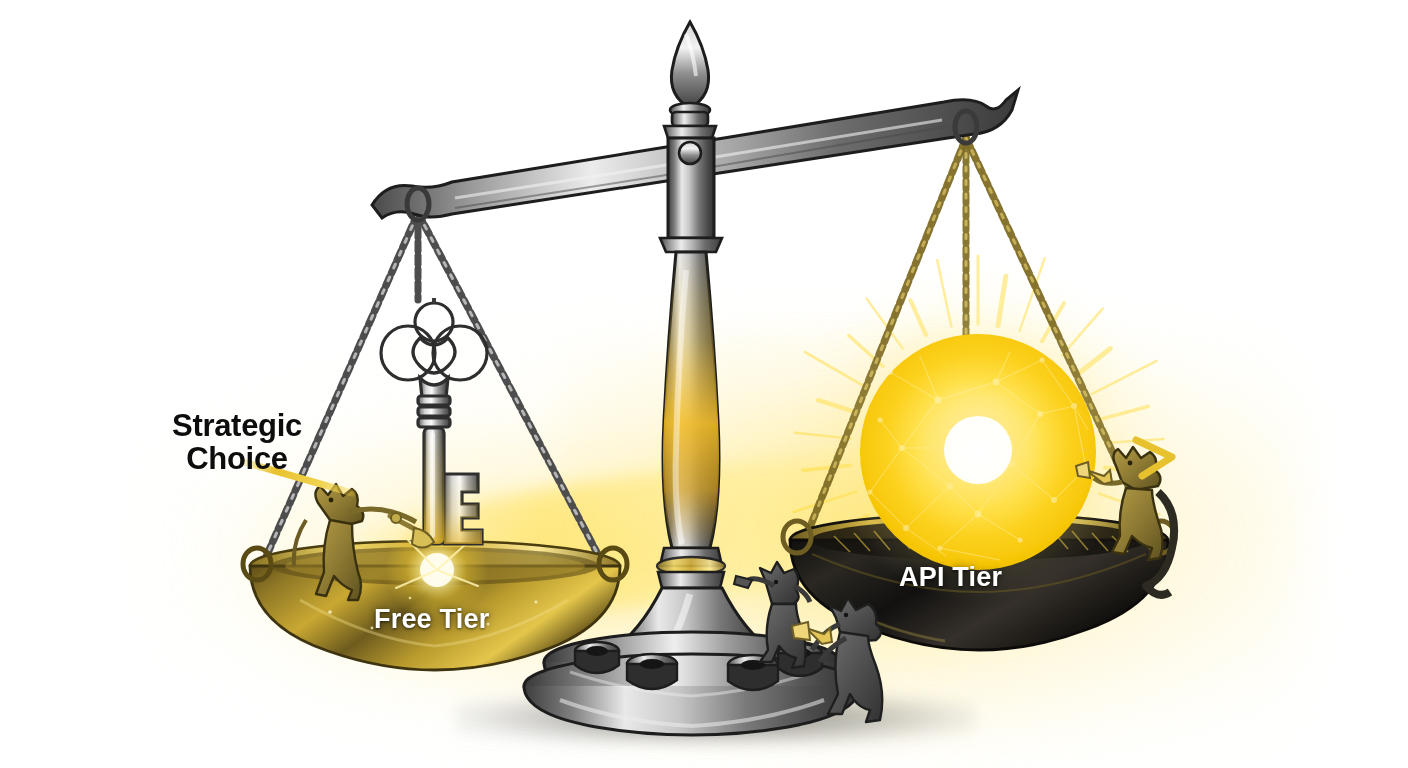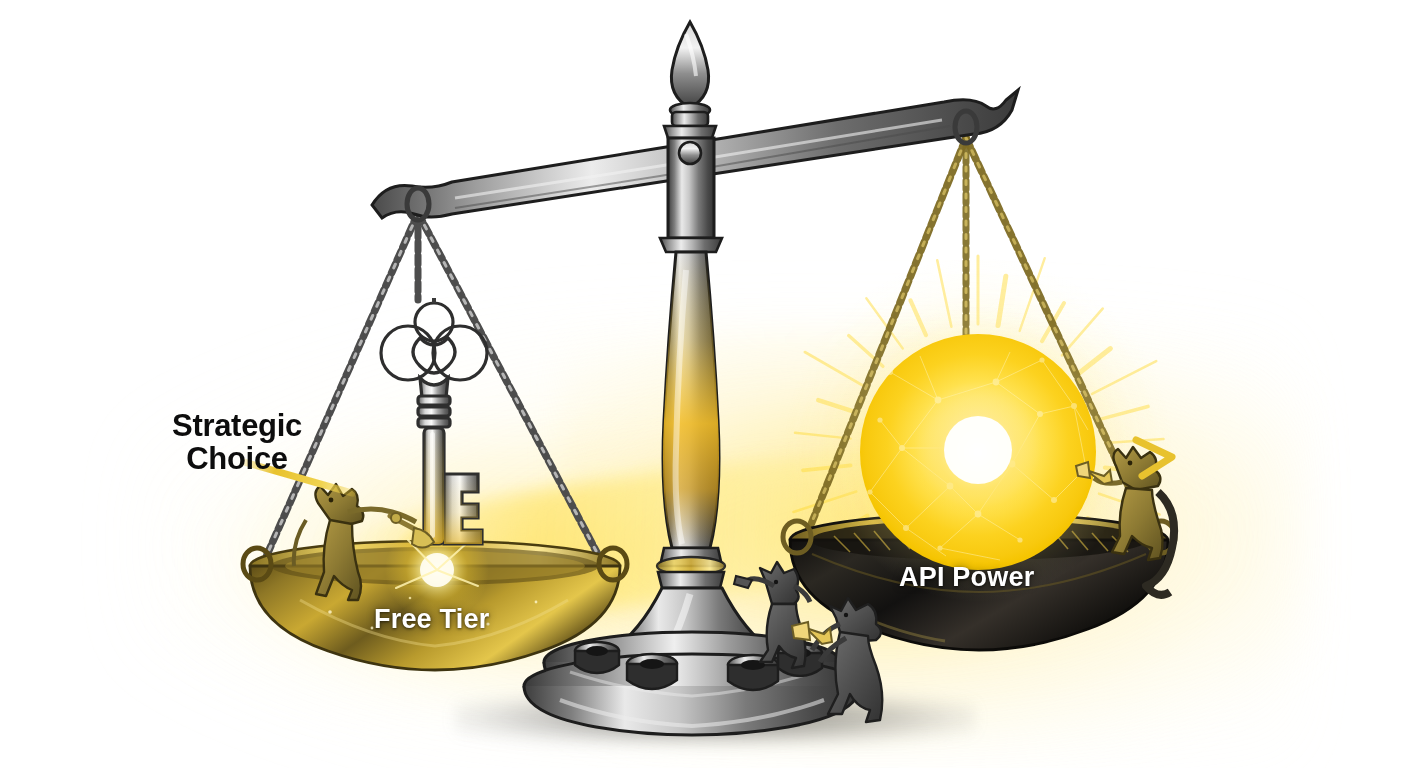--- a/index.html
+++ b/index.html
@@ -509,15 +509,15 @@
   </svg>
 
   <div id="leader-line-left"></div>
   <svg id="chevron-right" viewBox="0 0 56 52">
     <path d="M8 8 L44 25 L14 44" fill="none" stroke="#e8c22e" stroke-width="7" stroke-linecap="round" stroke-linejoin="round"></path>
   </svg>
 
   <div class="lbl" id="label-strategic-choice">Strategic
 Choice</div>
   <div class="pan-lbl" id="label-free-tier">Free Tier</div>
-  <div class="pan-lbl" id="label-api-power">API Power</div>
+  <div class="pan-lbl" id="label-api-power">API Tier</div>
 
 </div>
 
 </body></html>

